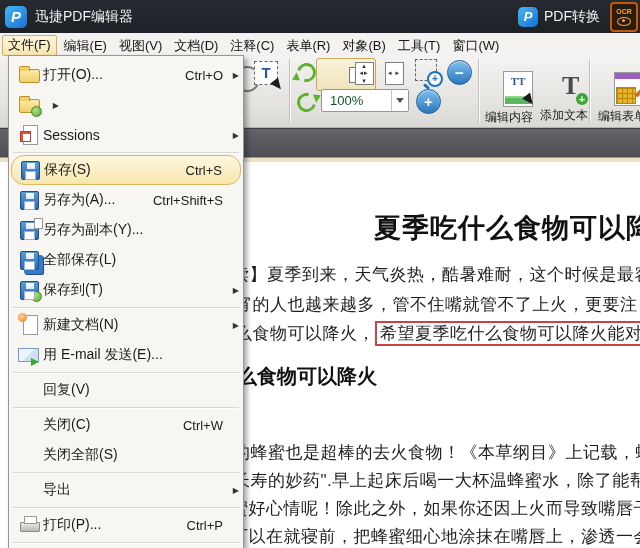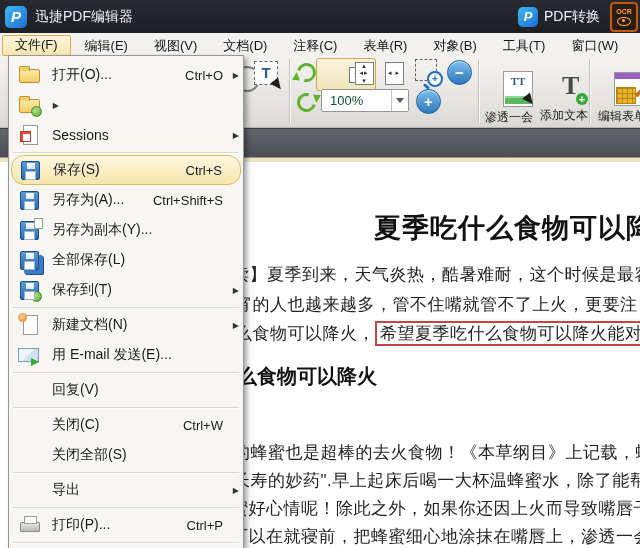--- a/index.html
+++ b/index.html
@@ -20,21 +20,21 @@
   .pdfconv{color:#f2f2f2;font-size:14px;margin-right:10px;}
   .ocr{width:24px;height:26px;border-radius:4px;border:2px solid #c05a10;background:#2a1d10;
     display:flex;flex-direction:column;align-items:center;justify-content:center;}
   .ocr .t{color:#ff9e3d;font-size:7px;font-weight:bold;line-height:8px;}
   .ocr .eye{width:12px;height:7px;border:1px solid #ff9e3d;border-radius:50%;position:relative;margin-top:1px;}
   .ocr .eye::after{content:'';position:absolute;left:4px;top:1.5px;width:3px;height:3px;border-radius:50%;background:#ff9e3d;}
 
   
   .menubar{position:absolute;left:0;top:33px;width:640px;height:24px;background:#f3f2f0;
     border-bottom:1px solid #d5d4d0;display:flex;align-items:center;}
-  .mb-item{height:19px;line-height:19px;padding:0 12px;margin-left:2px;font-size:13px;color:#151515;}
+  .mb-item{height:19px;line-height:19px;padding:0 5px;margin-left:2px;font-size:13px;color:#151515;}
   .mb-item.active{background:linear-gradient(#fdf6dd,#f6e6ae);border:1px solid #d5ae55;border-radius:2px;line-height:17px;}
 
   
   .toolbar{position:absolute;left:0;top:57px;width:640px;height:70px;
     background:linear-gradient(#f4f3f1,#e3e2df 70%,#d9d8d4);border-bottom:1px solid #b5b4b0;}
   .vsep{position:absolute;top:2px;width:1px;height:64px;background:#c2c1bd;box-shadow:1px 0 0 #fbfbfa;}
   .part-circle{position:absolute;left:-6px;top:10px;width:22px;height:22px;border:2px solid #7a7a78;border-radius:50%;}
   .tsel{position:absolute;left:252px;top:2px;width:34px;height:34px;}
   .tsel .box{position:absolute;left:2px;top:2px;width:22px;height:22px;border:1px dashed #666;background:#fdfdfd;
     color:#2a5a9c;font-size:15px;font-weight:bold;text-align:center;line-height:22px;}
@@ -104,21 +104,21 @@
   .redbox{border:2px solid #c84343;padding:1px 3px;}
 
   
   .filemenu{position:absolute;left:8px;top:55px;width:236px;height:520px;z-index:50;
     background:#f7f6f3;border:1px solid #979797;box-shadow:3px 3px 5px rgba(0,0,0,.35);
     padding-top:4px;box-sizing:border-box;}
   .menu-row{display:flex;align-items:center;height:30px;padding:0 4px 0 8px;}
   .menu-row.hl{background:linear-gradient(#fdf7e0,#f7e6ac);border:1px solid #d9b965;border-radius:13px;
     margin:0 2px;height:28px;padding:0 2px 0 6px;}
   .menu-sep{height:1px;background:#d8d7d3;margin:2px 4px;box-shadow:0 1px 0 #fdfdfc;}
-  .mi-label{flex:1;font-size:14px;color:#1a1a1a;margin-left:9px;white-space:nowrap;}
+  .mi-label{flex:1;font-size:14px;color:#1a1a1a;white-space:nowrap;}
   .mi-short{font-size:13px;color:#1a1a1a;margin-right:4px;white-space:nowrap;}
   .mi-arrow{width:12px;font-size:8px;color:#333;text-align:right;}
 
   
   .ic{position:relative;width:26px;height:24px;flex:none;display:inline-block;}
   .ic-folder-open::before,.ic-folder-globe::before{content:'';position:absolute;left:2px;top:6px;width:19px;height:12px;
     background:linear-gradient(#fce9a8,#f3cf6a);border:1px solid #b8922e;border-radius:2px;}
   .ic-folder-open::after,.ic-folder-globe::after{content:'';position:absolute;left:2px;top:3px;width:9px;height:4px;
     background:#f3cf6a;border:1px solid #b8922e;border-bottom:none;border-radius:2px 2px 0 0;}
   .badge{position:absolute;right:1px;bottom:0;width:11px;height:11px;border-radius:50%;
@@ -218,21 +218,21 @@
   <div class="zbtn" style="left:447px;top:3px;">−</div>
   <div class="zbtn" style="left:416px;top:32px;">+</div>
   <div class="vsep" style="left:478px;"></div>
 
   <div class="bigbtn" style="left:479px;">
     <div class="ic-editcontent">
       <span class="tt">TT</span>
         <span class="band"></span>
         <span class="cursor-arrow"></span>
     </div>
-    <span class="lbl">渗透一会</span>
+    <span class="lbl">编辑内容</span>
   </div>
   <div class="bigbtn" style="left:534px;">
     <div class="ic-addtext">
       <span class="T">T</span>
         <span class="plus">+</span>
     </div>
     <span class="lbl">添加文本</span>
   </div>
   <div class="vsep" style="left:589px;"></div>
   <div class="bigbtn" style="left:592px;">

